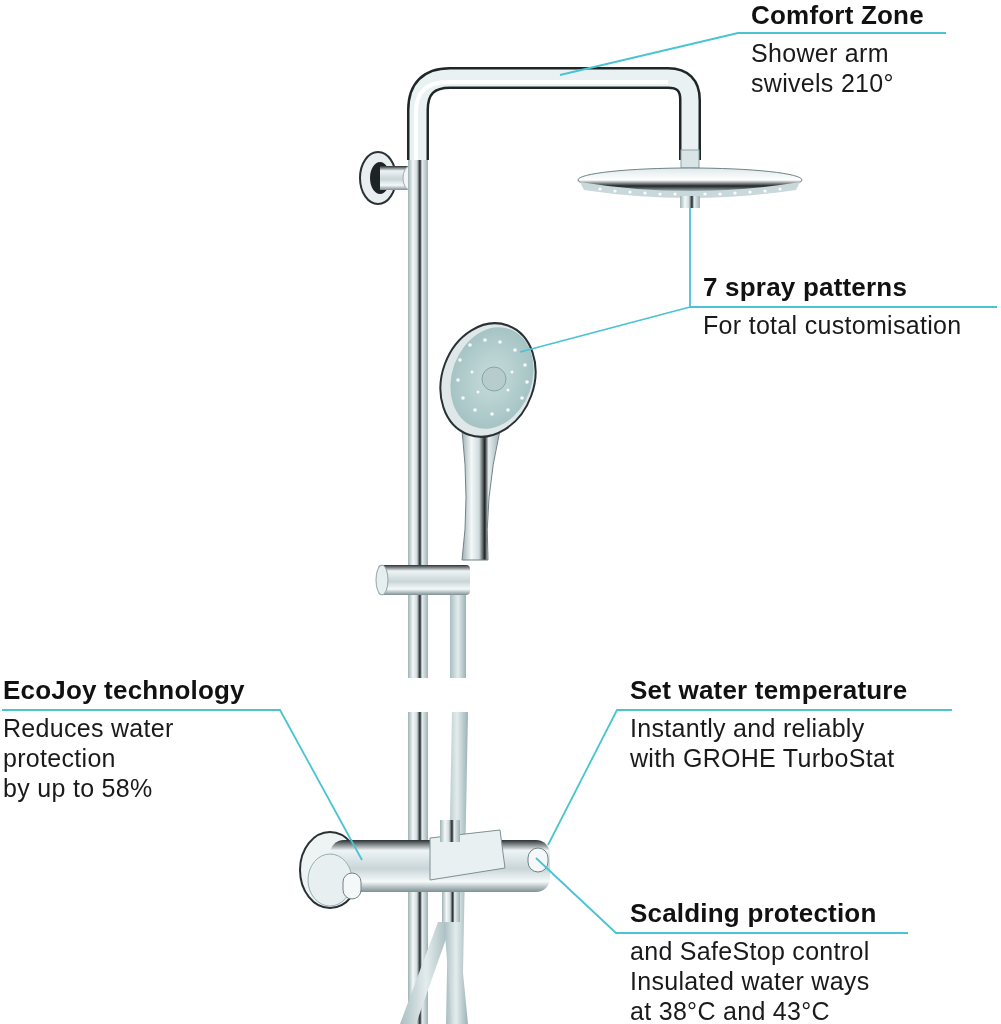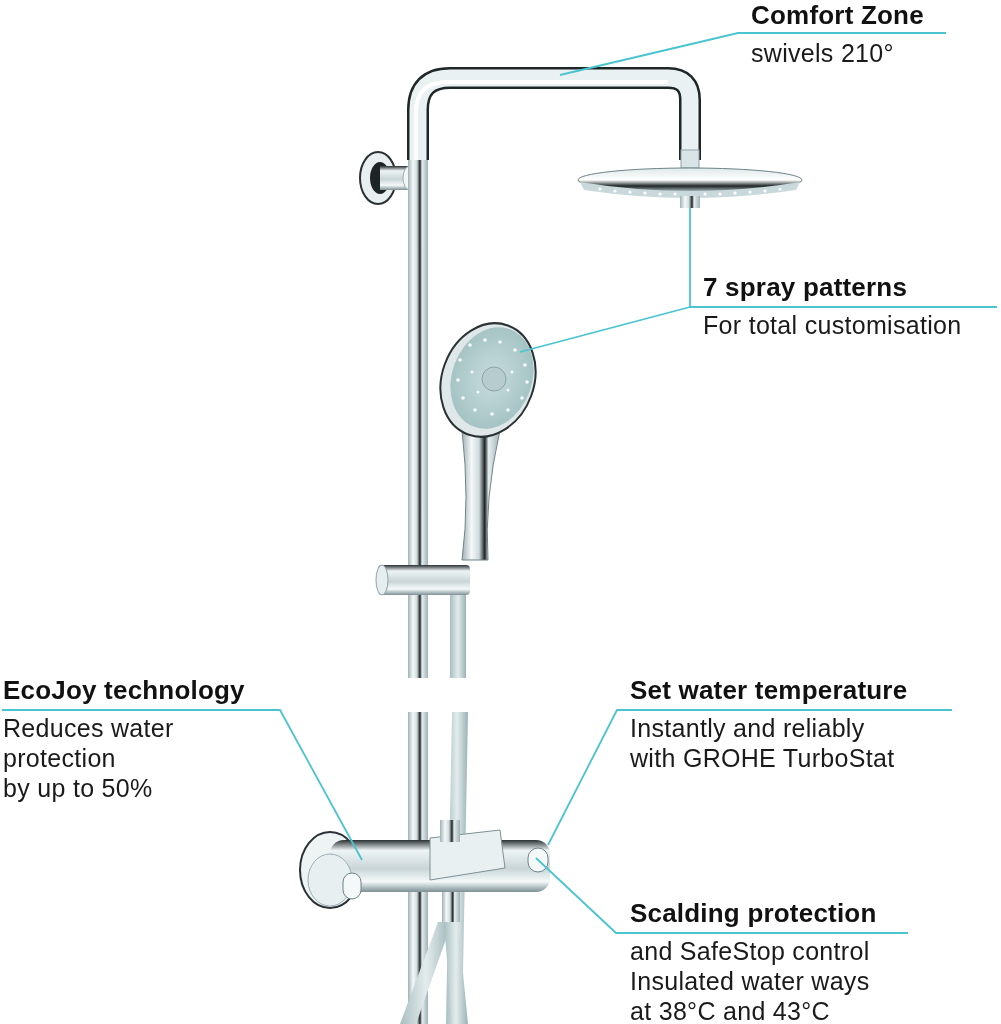--- a/index.html
+++ b/index.html
@@ -139,35 +139,36 @@
       <line x1="520" y1="352" x2="690" y2="307"></line>
       <polyline points="2,710 280,710 362,860"></polyline>
       <polyline points="548,845 617,710 952,710"></polyline>
       <polyline points="536,858 616,933 908,933"></polyline>
     </g>
   </svg>
 
   <div class="callout" style="left:751px; top:0px;">
     <div class="title">Comfort Zone</div>
     <div style="height:8px"></div>
+    <div class="desc">Shower arm</div>
     <div class="desc">swivels 210°</div>
   </div>
 
   <div class="callout" style="left:703px; top:272px;">
     <div class="title">7 spray patterns</div>
     <div style="height:8px"></div>
     <div class="desc">For total customisation</div>
   </div>
 
   <div class="callout" style="left:3px; top:675px;">
     <div class="title">EcoJoy technology</div>
     <div style="height:8px"></div>
     <div class="desc">Reduces water</div>
     <div class="desc">protection</div>
-    <div class="desc">by up to 50%</div>
+    <div class="desc">by up to 58%</div>
   </div>
 
   <div class="callout" style="left:630px; top:675px;">
     <div class="title">Set water temperature</div>
     <div style="height:8px"></div>
     <div class="desc">Instantly and reliably</div>
     <div class="desc">with GROHE TurboStat</div>
   </div>
 
   <div class="callout" style="left:630px; top:898px;">

